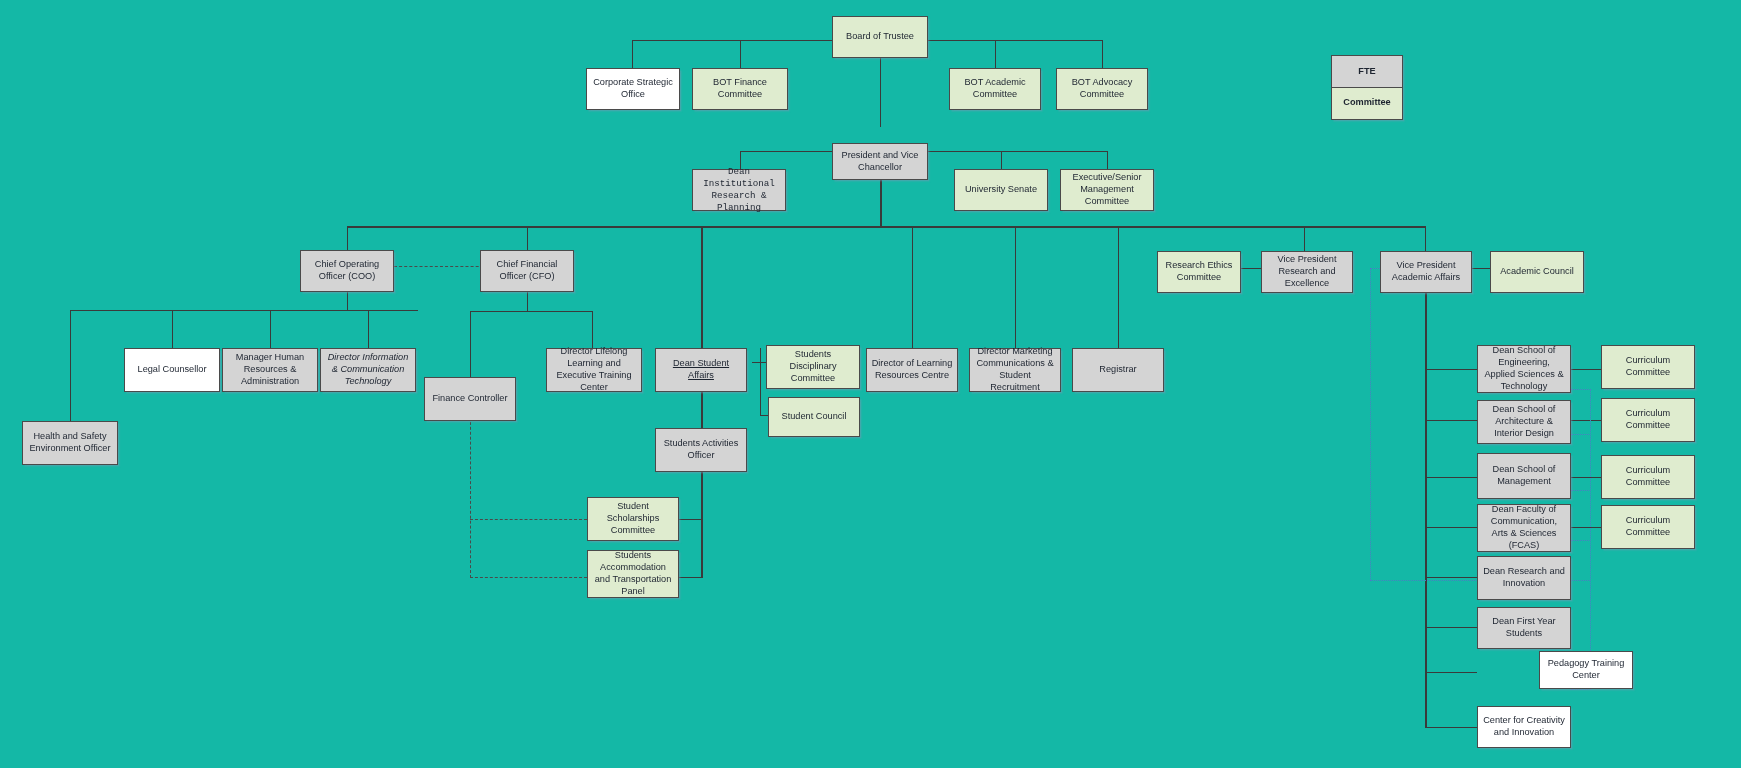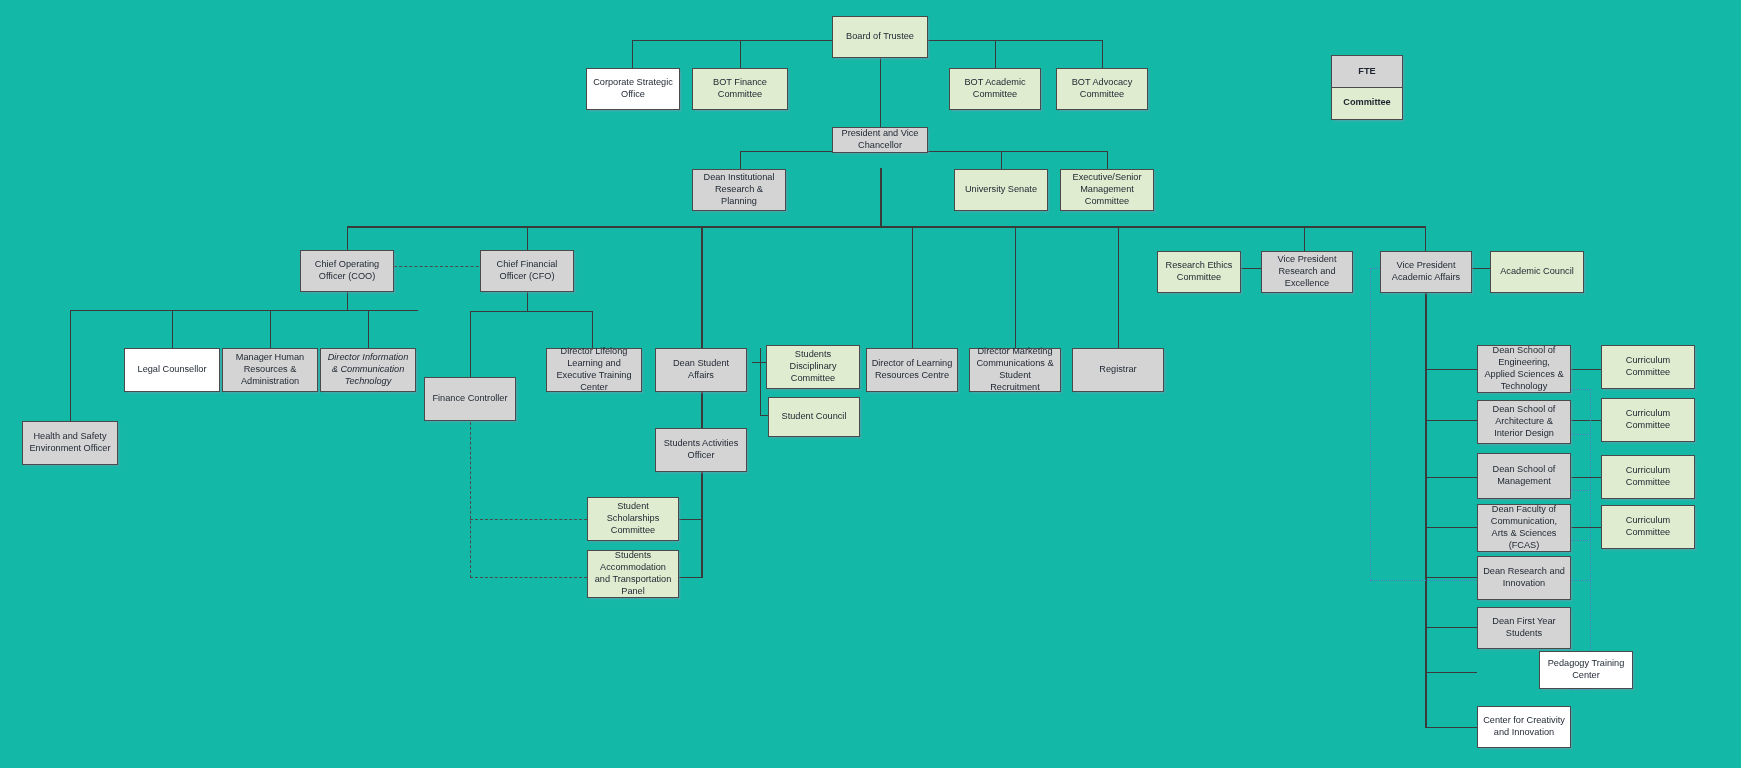--- a/index.html
+++ b/index.html
@@ -121,23 +121,23 @@
   <div class="node committee" style="left:832px;top:16px;width:96px;height:42px;">Board of Trustee</div>
 
   <div class="node plain" style="left:586px;top:68px;width:94px;height:42px;">Corporate Strategic Office</div>
 
   <div class="node committee" style="left:692px;top:68px;width:96px;height:42px;">BOT Finance Committee</div>
 
   <div class="node committee" style="left:949px;top:68px;width:92px;height:42px;">BOT Academic Committee</div>
 
   <div class="node committee" style="left:1056px;top:68px;width:92px;height:42px;">BOT Advocacy Committee</div>
 
-  <div class="node fte" style="left:832px;top:127px;width:96px;height:26px;">President and Vice Chancellor</div>
-
-  <div class="node fte" style="left:692px;top:169px;width:94px;height:42px;">Dean Institutional Research &amp; Planning</div>
+  <div class="node fte" style="left:832px;top:143px;width:96px;height:37px;">President and Vice Chancellor</div>
+
+  <div class="node fte" style="left:692px;top:169px;width:94px;height:42px;font-family:Liberation Mono, monospace;">Dean Institutional Research &amp; Planning</div>
 
   <div class="node committee" style="left:954px;top:169px;width:94px;height:42px;">University Senate</div>
 
   <div class="node committee" style="left:1060px;top:169px;width:94px;height:42px;">Executive/Senior Management Committee</div>
 
   <div class="node fte" style="left:300px;top:250px;width:94px;height:42px;">Chief Operating Officer (COO)</div>
 
   <div class="node fte" style="left:480px;top:250px;width:94px;height:42px;">Chief Financial Officer (CFO)</div>
 
   <div class="node committee" style="left:1157px;top:251px;width:84px;height:42px;">Research Ethics Committee</div>
@@ -153,21 +153,21 @@
   <div class="node fte" style="left:222px;top:348px;width:96px;height:44px;">Manager Human Resources &amp; Administration</div>
 
   <div class="node fte" style="left:320px;top:348px;width:96px;height:44px;font-style:italic;">Director Information &amp; Communication Technology</div>
 
   <div class="node fte" style="left:22px;top:421px;width:96px;height:44px;">Health and Safety Environment Officer</div>
 
   <div class="node fte" style="left:424px;top:377px;width:92px;height:44px;">Finance Controller</div>
 
   <div class="node fte" style="left:546px;top:348px;width:96px;height:44px;">Director Lifelong Learning and Executive Training Center</div>
 
-  <div class="node fte" style="left:655px;top:348px;width:92px;height:44px;">Dean Student Affairs</div>
+  <div class="node fte" style="left:655px;top:348px;width:92px;height:44px;text-decoration:underline;">Dean Student Affairs</div>
 
   <div class="node committee" style="left:766px;top:345px;width:94px;height:44px;">Students Disciplinary Committee</div>
 
   <div class="node committee" style="left:768px;top:397px;width:92px;height:40px;">Student Council</div>
 
   <div class="node fte" style="left:866px;top:348px;width:92px;height:44px;">Director of Learning Resources Centre</div>
 
   <div class="node fte" style="left:969px;top:348px;width:92px;height:44px;">Director Marketing Communications &amp; Student Recruitment</div>
 
   <div class="node fte" style="left:1072px;top:348px;width:92px;height:44px;">Registrar</div>

